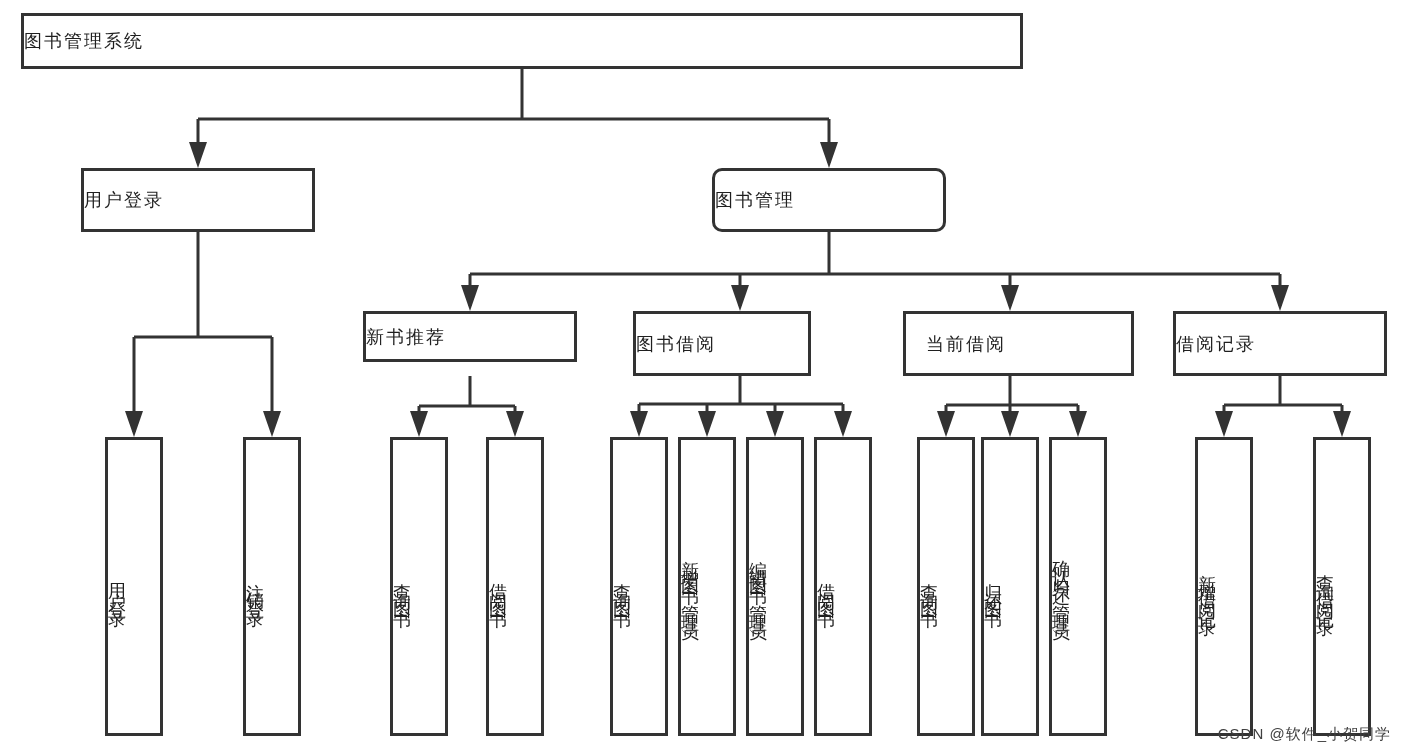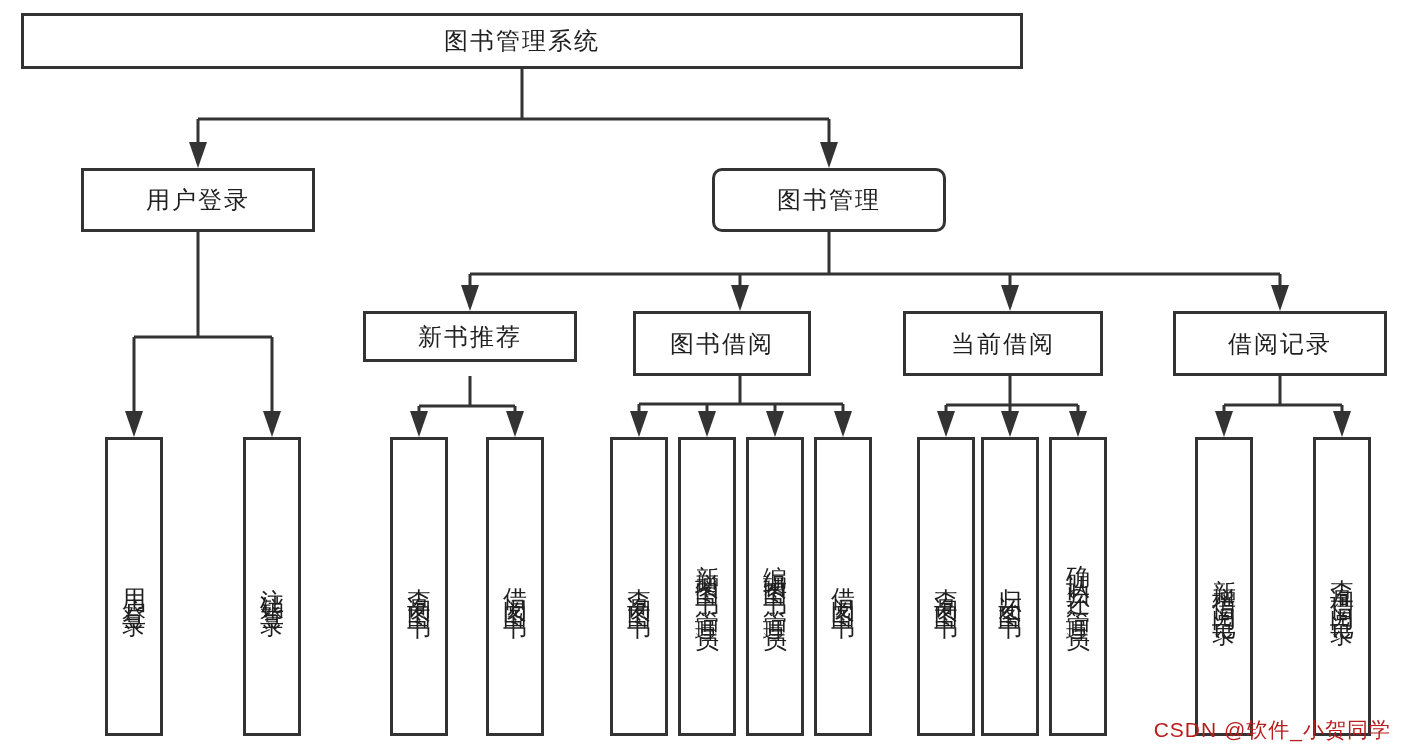--- a/index.html
+++ b/index.html
@@ -17,43 +17,43 @@
     left: 0; top: 0;
     z-index: 0;
   }
   .box {
     position: absolute;
     box-sizing: border-box;
     border: 3px solid #333333;
     background: #ffffff;
     display: flex;
     align-items: center;
-    justify-content: center;
+    justify-content: flex-start;
     z-index: 1;
-    font-size: 24px;
+    font-size: 18px;
   }
   .hbox span {
     letter-spacing: 2px;
     white-space: nowrap;
   }
   .vbox span {
     writing-mode: vertical-rl;
     text-orientation: mixed;
     letter-spacing: 9px;
     line-height: 1;
     white-space: nowrap;
   }
   .watermark {
     position: absolute;
     right: 14px;
     bottom: 3px;
     z-index: 3;
-    font-size: 21px;
+    font-size: 15px;
     letter-spacing: 1px;
-    color: #b91c1c;
+    color: #404040;
     white-space: nowrap;
   }
 </style>
 </head>
 <body>
 
 <div class="canvas">
 
   <svg class="connectors" width="1405" height="747" viewBox="0 0 1405 747">
     <path d="M522 69 V119 M198 119 H829 M198 119 V163 M829 119 V163
@@ -96,21 +96,21 @@
   <div class="box hbox" style="left:712px; top:168px; width:234px; height:64px;border-radius:10px;">
     <span>图书管理</span>
   </div>
 
   <div class="box hbox" style="left:363px; top:311px; width:214px; height:51px;">
     <span>新书推荐</span>
   </div>
   <div class="box hbox" style="left:633px; top:311px; width:178px; height:65px;">
     <span>图书借阅</span>
   </div>
-  <div class="box hbox" style="left:903px; top:311px; width:200px; height:65px;">
+  <div class="box hbox" style="left:903px; top:311px; width:231px; height:65px;padding-left:20px;">
     <span>当前借阅</span>
   </div>
   <div class="box hbox" style="left:1173px; top:311px; width:214px; height:65px;">
     <span>借阅记录</span>
   </div>
 
   <div class="box vbox" style="left:105px; top:437px; width:58px; height:299px;">
     <span>用户登录</span>
   </div>
   <div class="box vbox" style="left:243px; top:437px; width:58px; height:299px;">

